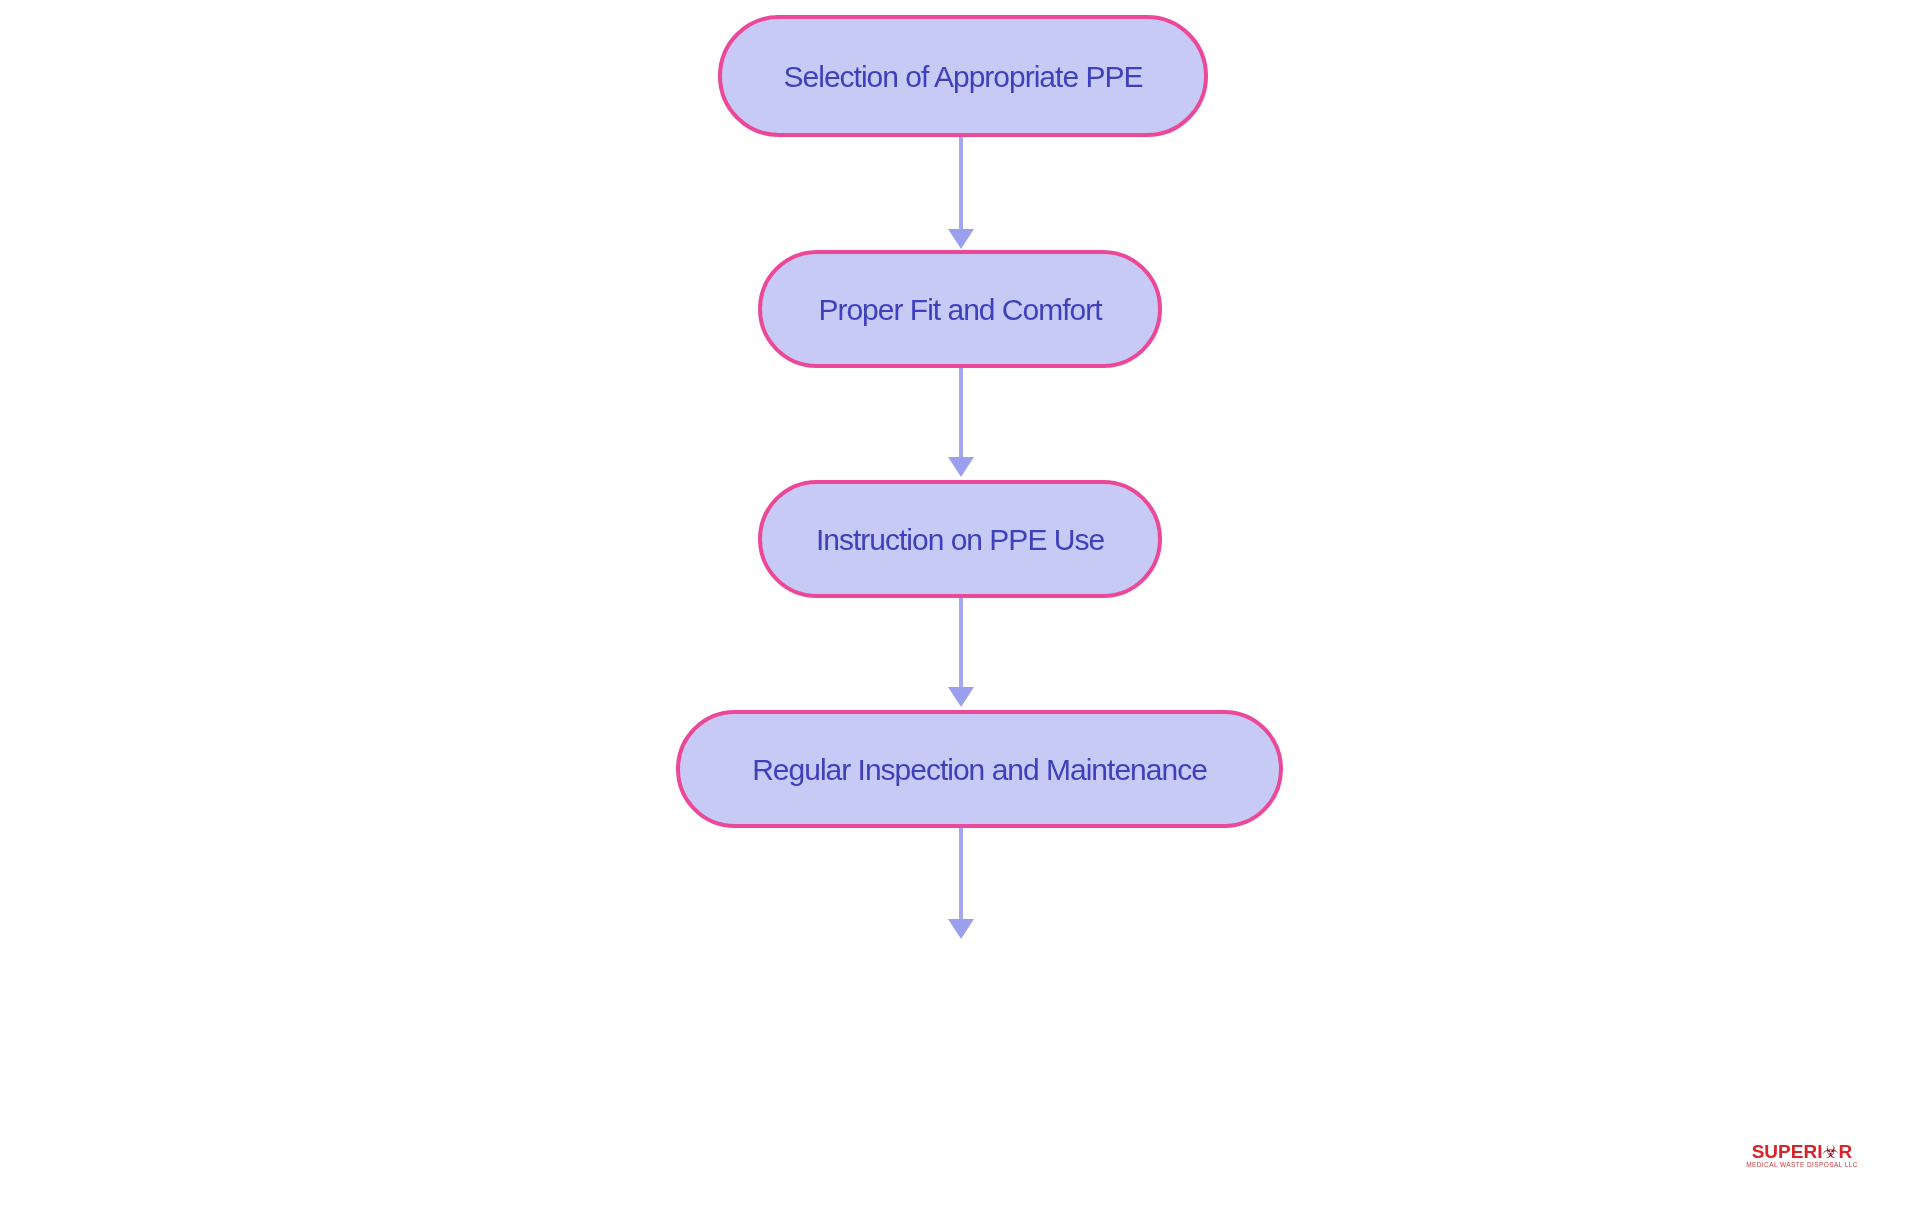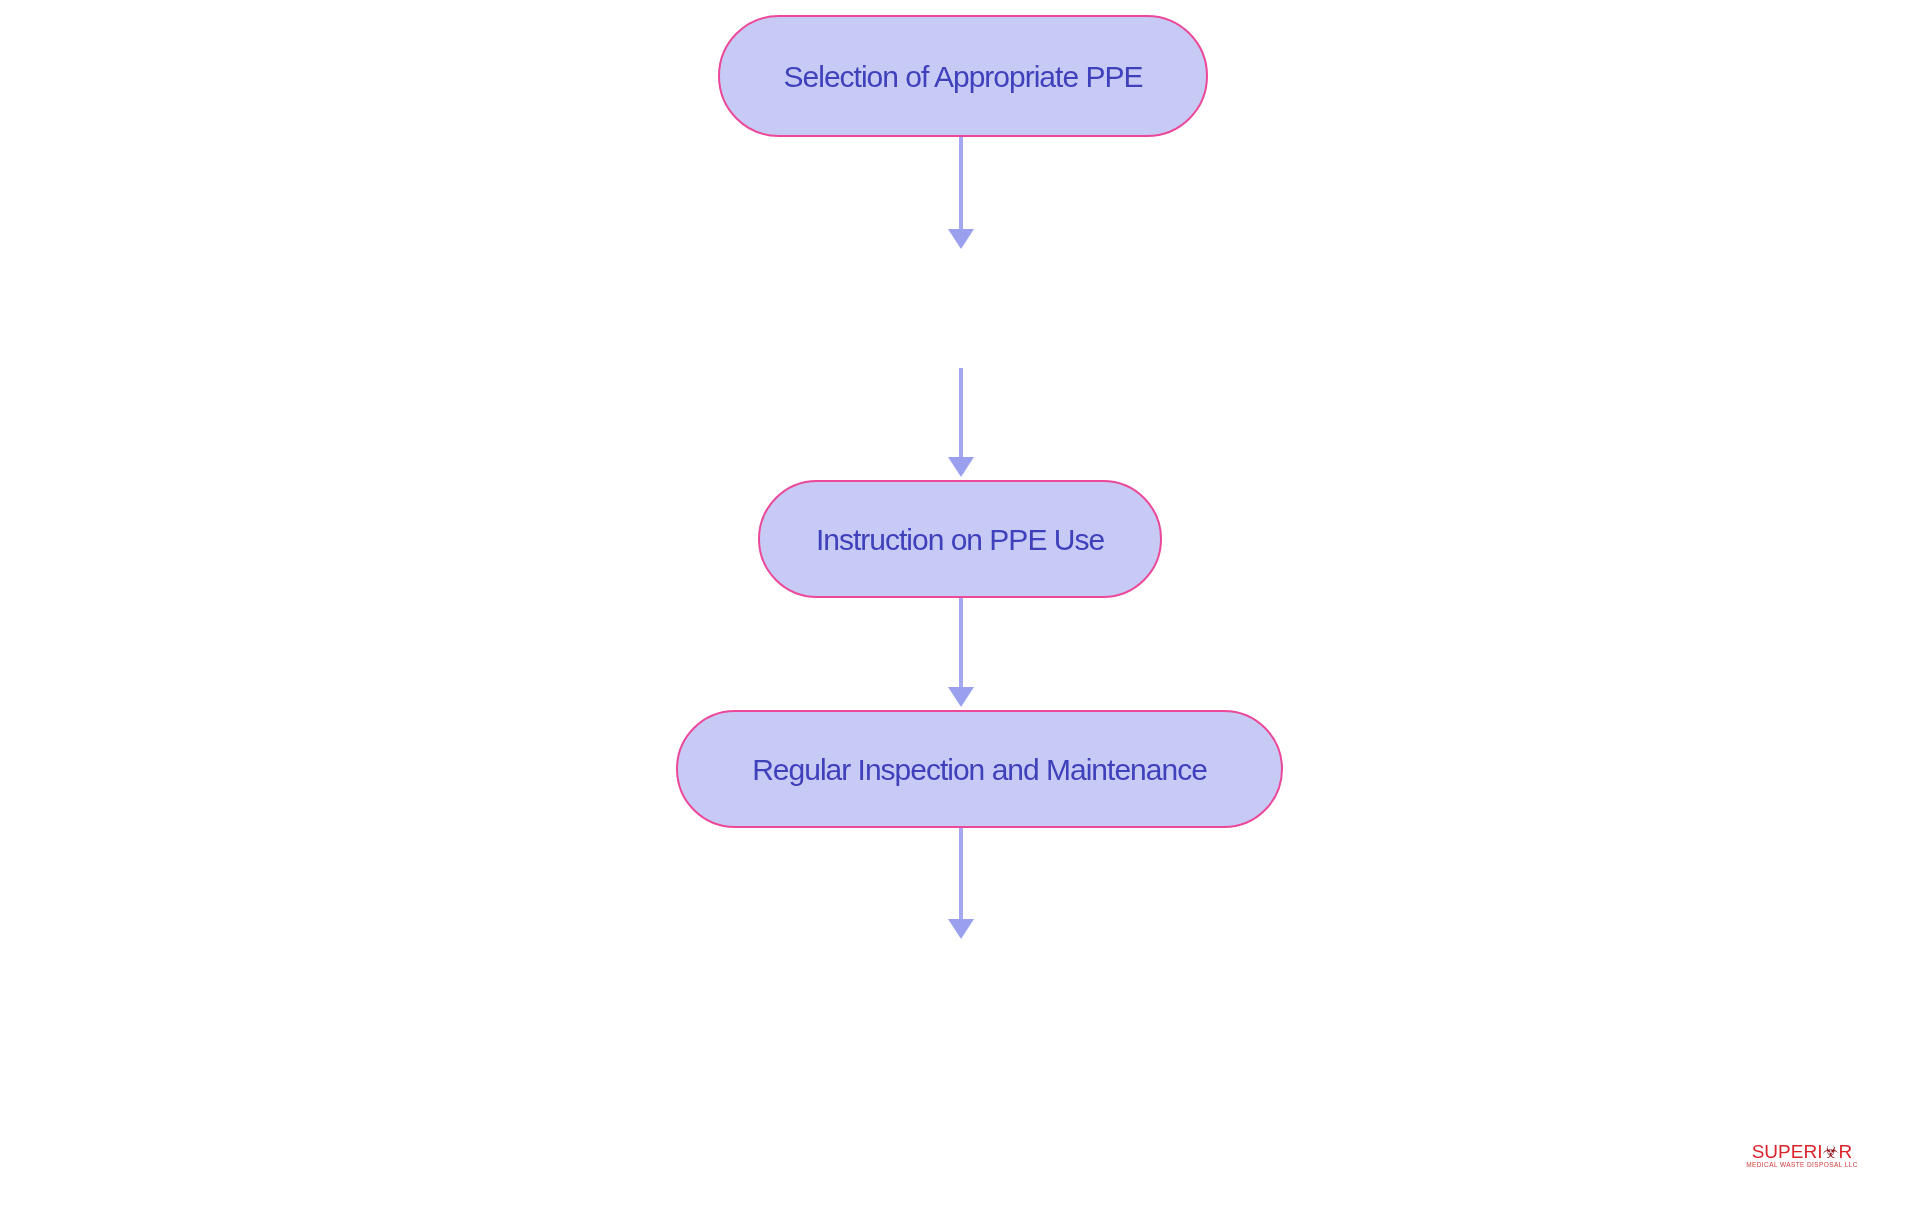--- a/index.html
+++ b/index.html
@@ -12,21 +12,21 @@
   }
   .canvas {
     position: relative;
     width: 1920px;
     height: 1215px;
     background: #ffffff;
   }
   .flow-node {
     position: absolute;
     background: #c8caf6;
-    border: 2px solid #ec4899;
+    border: 4px solid #ec4899;
     display: flex;
     align-items: center;
     justify-content: center;
     text-align: center;
     color: #3f40bb;
     font-size: 30px;
     letter-spacing: -1px;
     line-height: 1.1;
   }
   .node-1 { left: 718px; top: 15px;  width: 490px; height: 122px; border-radius: 61px; }
@@ -63,21 +63,21 @@
   .logo {
     position: absolute;
     left: 1742px;
     top: 1142px;
     width: 120px;
     text-align: center;
     line-height: 1;
   }
   .logo-brand {
     color: #d9242b;
-    font-weight: normal;
+    font-weight: bold;
     font-size: 19px;
     letter-spacing: 0px;
     white-space: nowrap;
   }
   .logo-biohazard {
     color: #8c1218;
     font-family: "DejaVu Sans", sans-serif;
     font-size: 18px;
   }
   .logo-subtext {
@@ -93,20 +93,23 @@
 
 <div class="canvas">
 
   <div class="flow-node node-1">
     <span>Selection of Appropriate PPE</span>
   </div>
 
   <div class="arrow-shaft shaft-1"></div>
   <div class="arrow-head head-1"></div>
 
+  <div class="flow-node node-2">
+    <span>Proper Fit and Comfort</span>
+  </div>
 
   <div class="arrow-shaft shaft-2"></div>
   <div class="arrow-head head-2"></div>
 
   <div class="flow-node node-3">
     <span>Instruction on PPE Use</span>
   </div>
 
   <div class="arrow-shaft shaft-3"></div>
   <div class="arrow-head head-3"></div>

